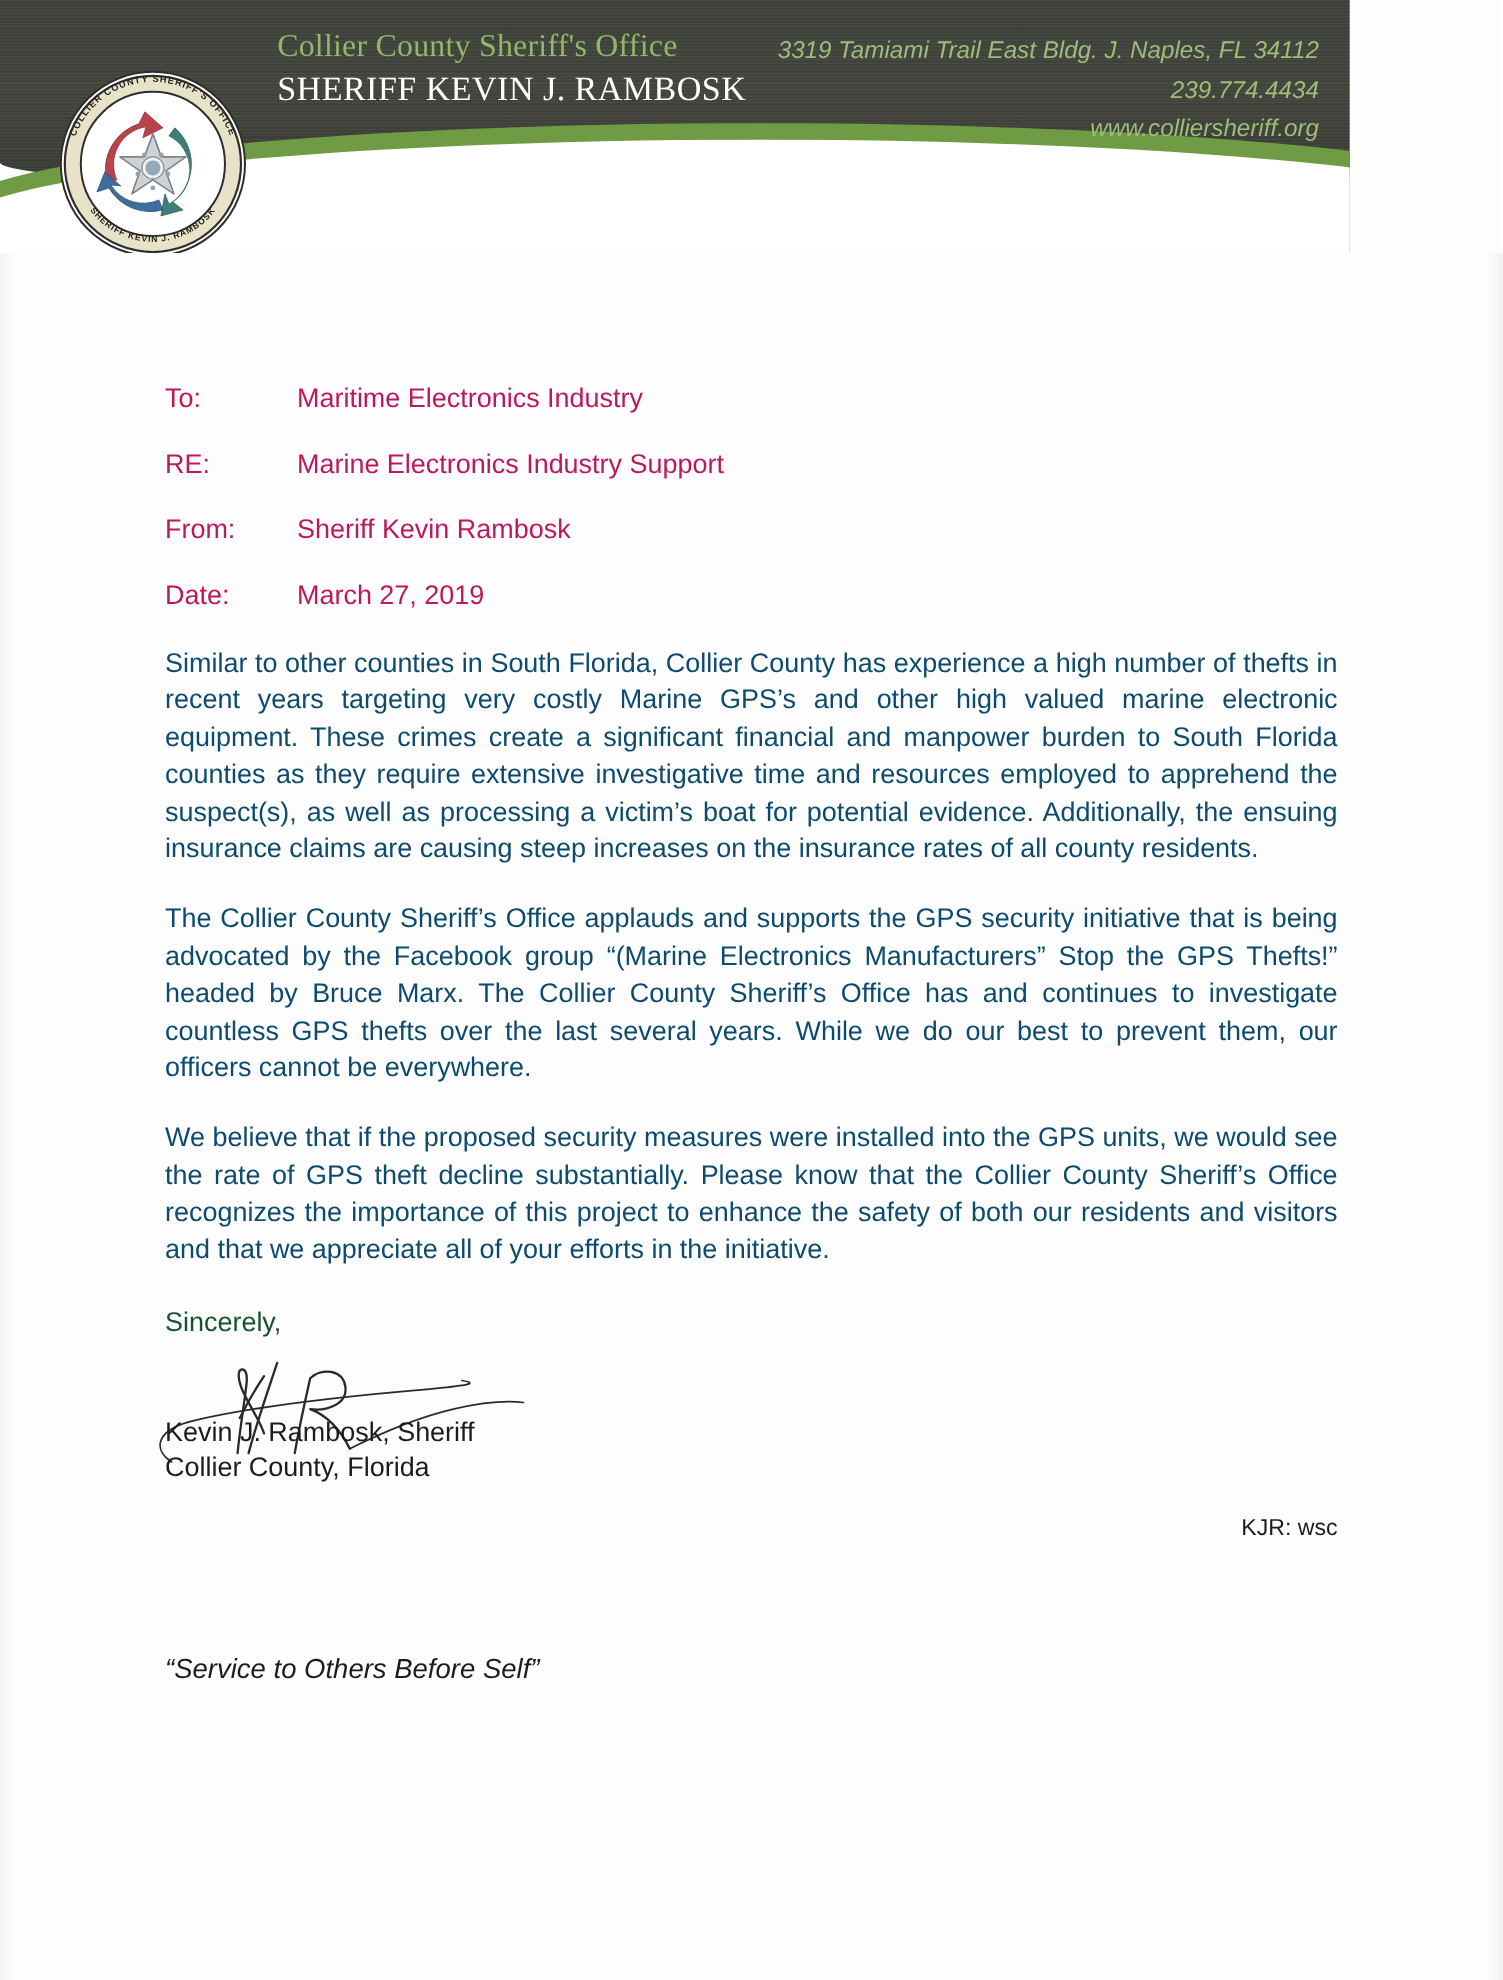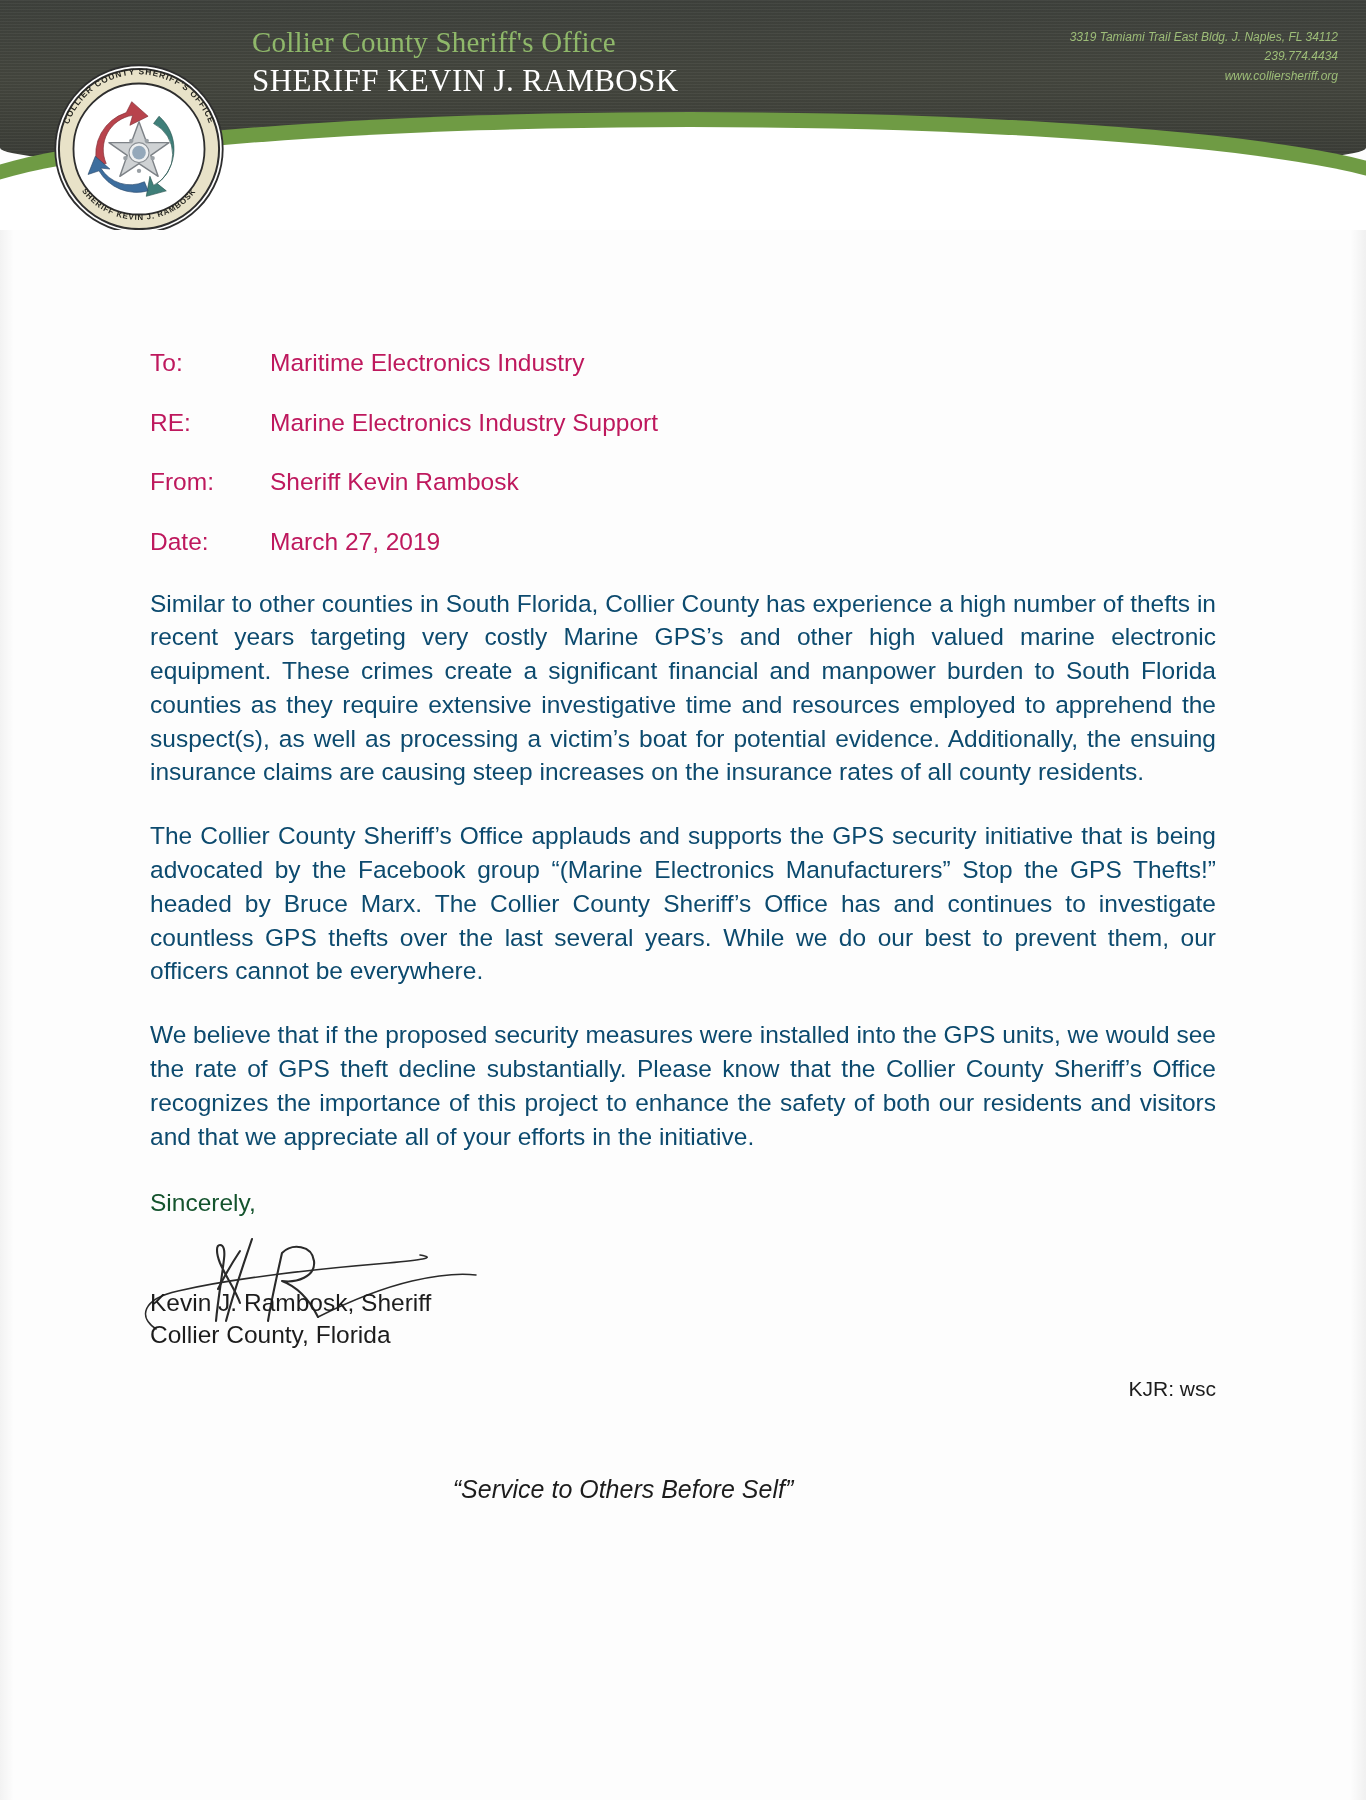--- a/index.html
+++ b/index.html
@@ -22,21 +22,21 @@
     left: 0; top: 0;
     width: 1366px;
     height: 1800px;
     background: #fdfdfd;
   }
 
   
   .letterhead {
     position: absolute;
     left: 0; top: 0;
-    width: 1366px;
+    width: 1227px;
     height: 230px;
     overflow: hidden;
   }
   .lh-dark {
     position: absolute;
     left: 0; top: 0;
     width: 1366px;
     height: 176px;
     background:
       repeating-linear-gradient(
@@ -94,21 +94,21 @@
 
   .lh-contact {
     position: absolute;
     right: 28px;
     top: 28px;
     text-align: right;
     z-index: 6;
     font-family: "Liberation Sans", sans-serif;
     font-style: italic;
     color: #9dbd78;
-    font-size: 12px;
+    font-size: 22px;
     line-height: 1.62;
     white-space: nowrap;
   }
 
   
   .seal {
     position: absolute;
     left: 48px;
     top: 58px;
     width: 182px;
@@ -175,25 +175,25 @@
   }
 
   .initials {
     font-size: 21px;
     margin-top: 36px;
     color: #1c1c1c;
     text-align: right;
   }
 
   .tagline {
-    text-align: center;
+    text-align: left;
     font-size: 25px;
     font-style: italic;
     color: #1c1c1c;
-    margin-top: 74px;
+    margin-top: 102px;
     padding-right: 120px;
   }
 
   
   .scan-edge-left {
     position: absolute;
     left: 0; top: 230px;
     width: 14px; height: 1570px;
     background: linear-gradient(to right, rgba(0,0,0,0.045), rgba(0,0,0,0));
     pointer-events: none;

